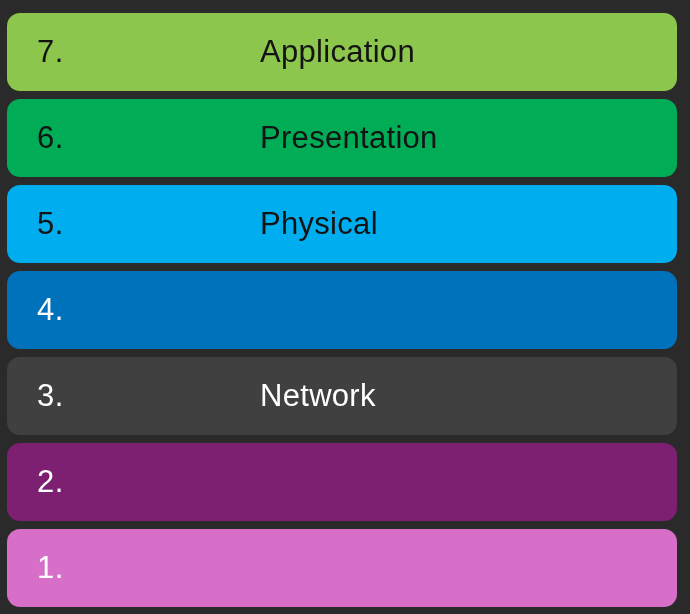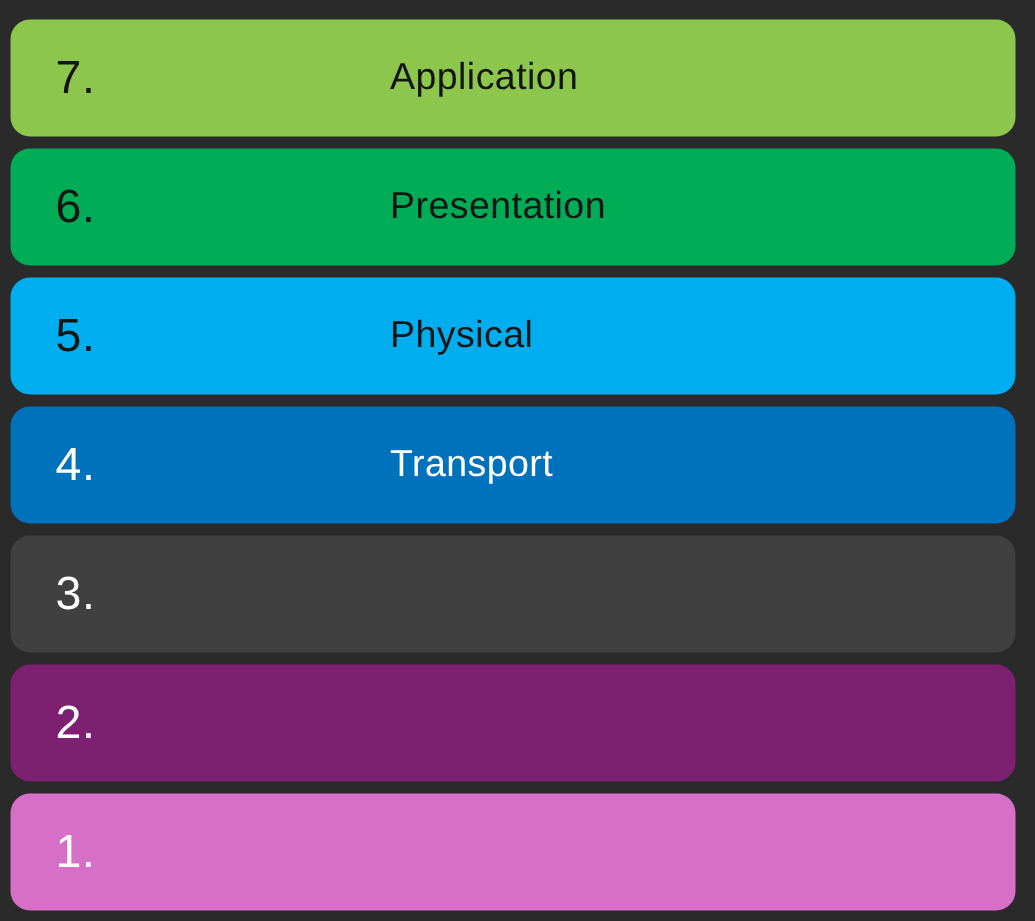--- a/index.html
+++ b/index.html
@@ -35,21 +35,21 @@
     transform: translateY(-50%);
     font-size: 31px;
     letter-spacing: 0.5px;
     white-space: nowrap;
   }
   .label {
     position: absolute;
     left: 253px;
     top: 50%;
     transform: translateY(-50%);
-    font-size: 25px;
+    font-size: 31px;
     letter-spacing: 0.3px;
     white-space: nowrap;
   }
 </style>
 </head>
 <body style="background: rgb(42, 42, 42);">
 
 <div class="stack" id="stack">
   <div class="row" style="background: rgb(141, 198, 77); color: rgb(20, 20, 20);">
     <span class="num">7.</span>
@@ -61,25 +61,25 @@
     <span class="label">Presentation</span>
   </div>
 
   <div class="row" style="background: rgb(0, 174, 239); color: rgb(20, 20, 20);">
     <span class="num">5.</span>
     <span class="label">Physical</span>
   </div>
 
   <div class="row" style="background: rgb(0, 114, 188); color: rgb(255, 255, 255);">
     <span class="num">4.</span>
-    <span class="label">Transport</span>
   </div>
 
   <div class="row" style="background: rgb(64, 64, 64); color: rgb(255, 255, 255);">
     <span class="num">3.</span>
+    <span class="label">Network</span>
   </div>
 
   <div class="row" style="background: rgb(125, 32, 114); color: rgb(255, 255, 255);">
     <span class="num">2.</span>
   </div>
 
   <div class="row" style="background: rgb(215, 111, 200); color: rgb(255, 255, 255);">
     <span class="num">1.</span>
   </div>
 </div>

